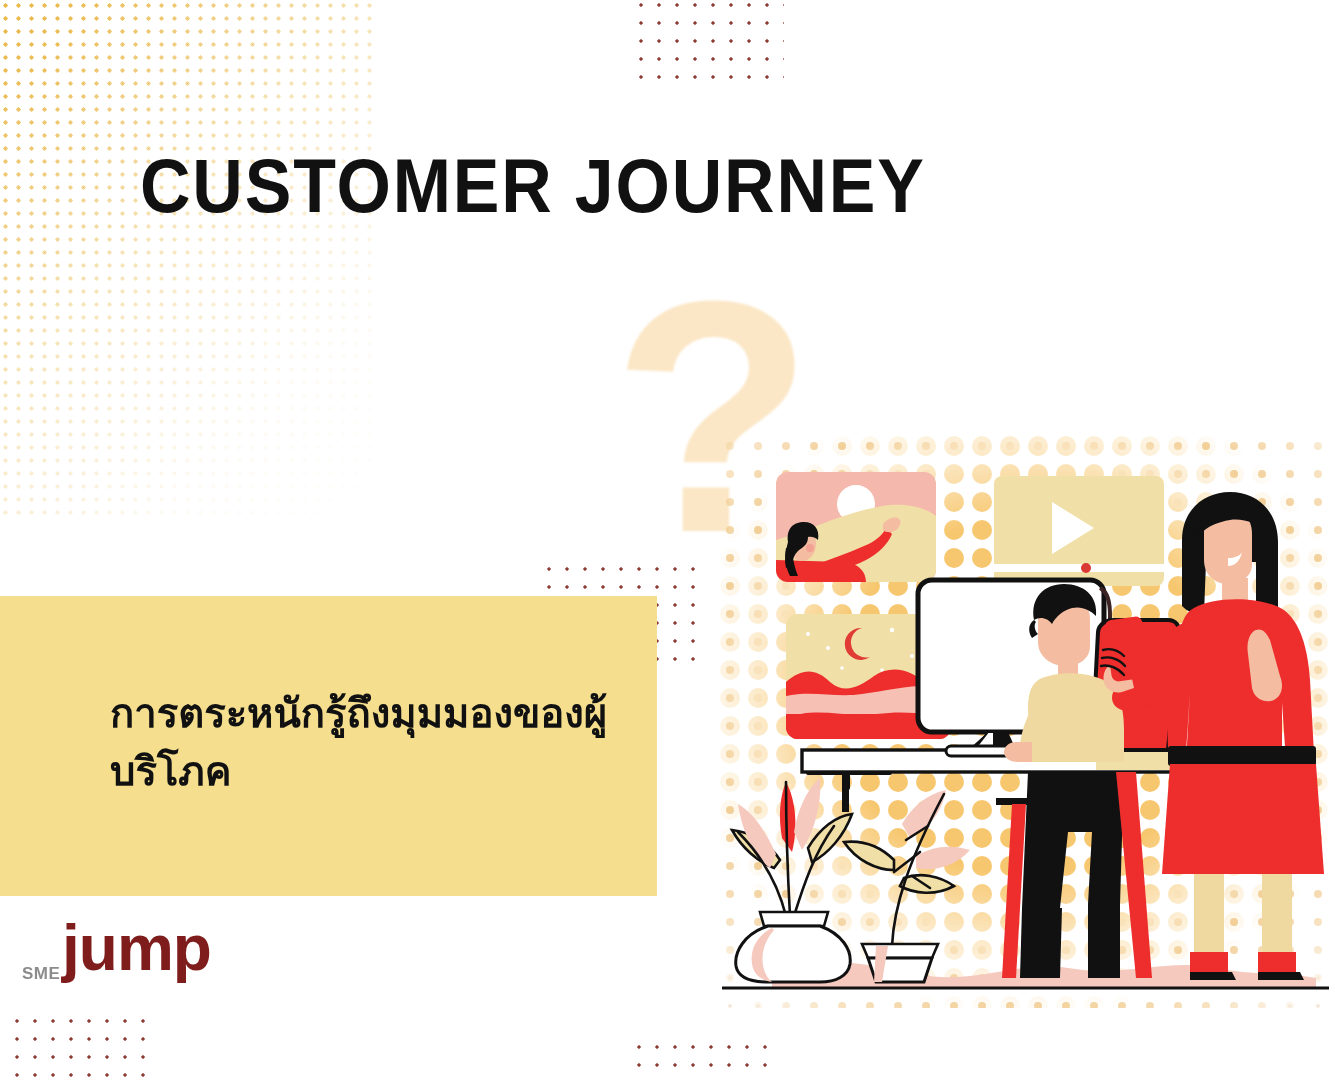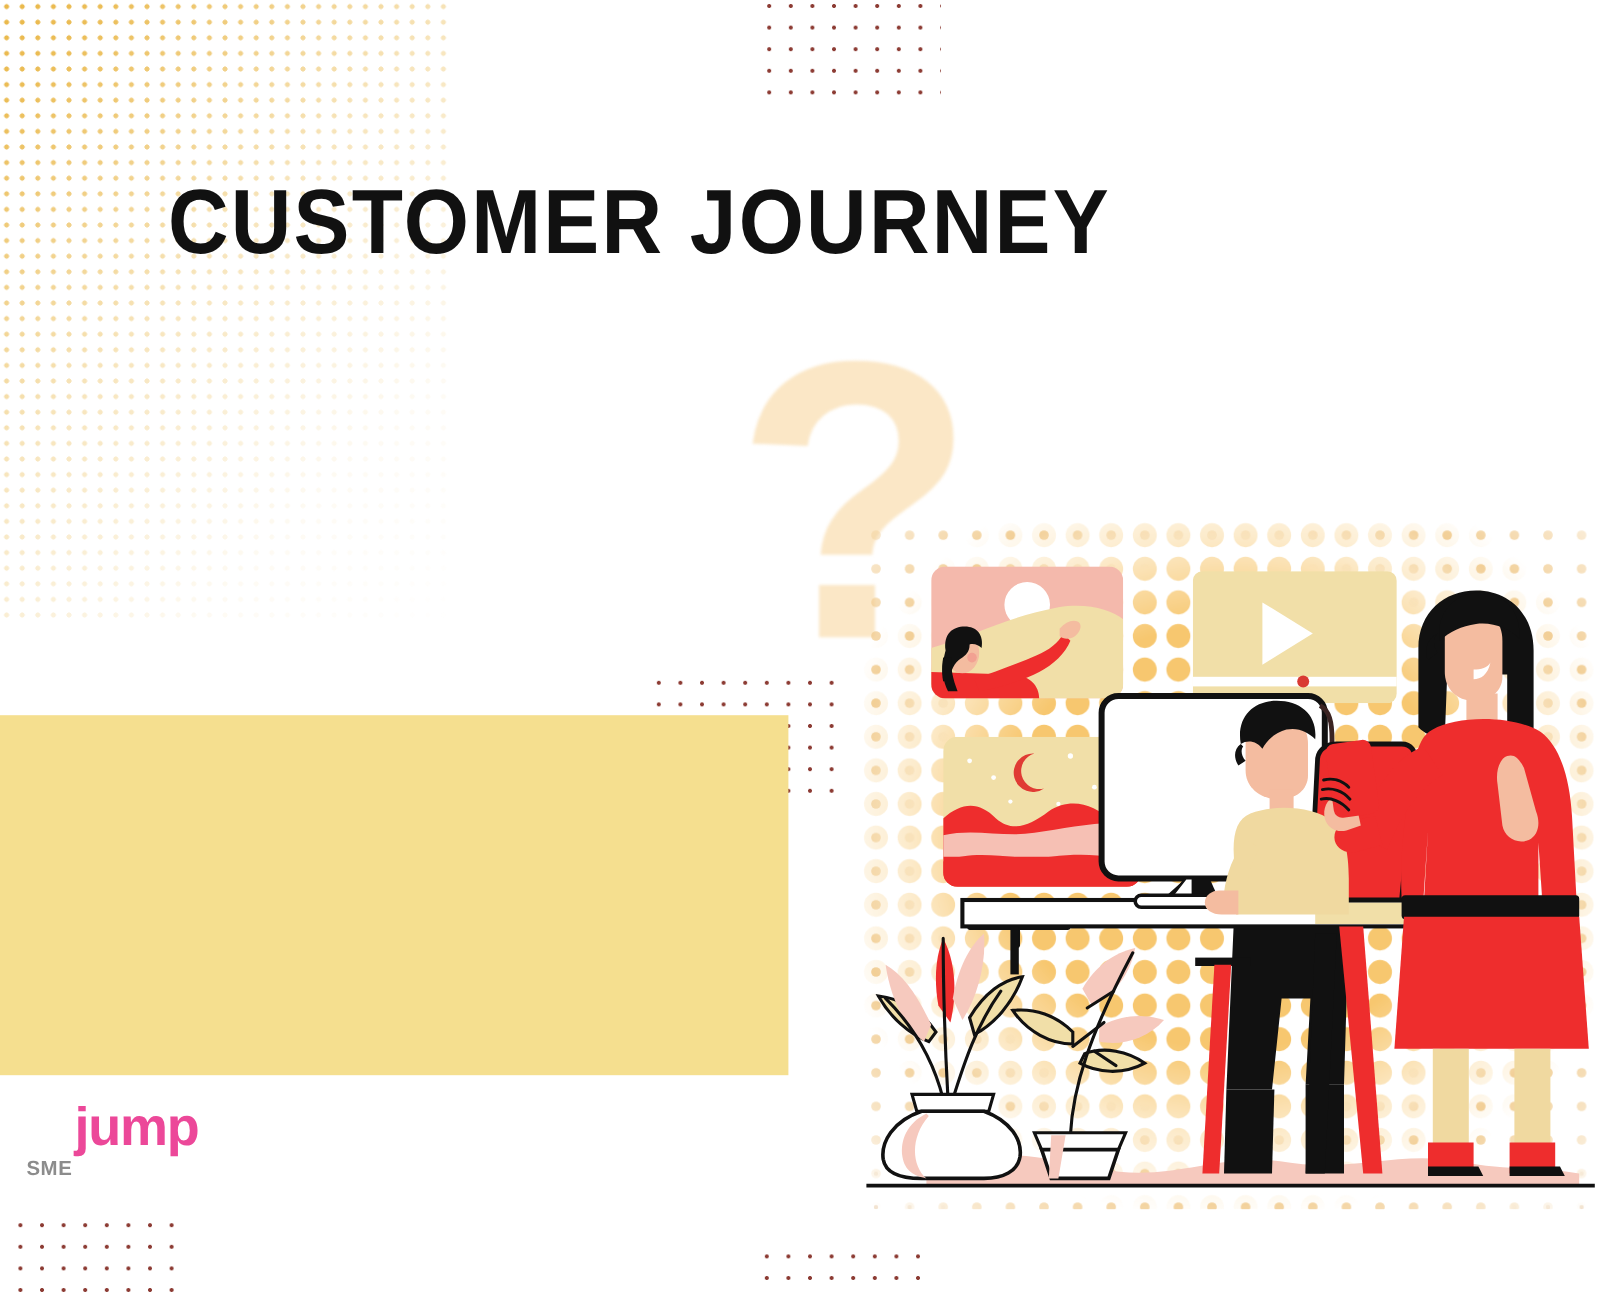--- a/index.html
+++ b/index.html
@@ -120,24 +120,24 @@
     top: 964px;
     font-size: 17px;
     font-weight: 700;
     letter-spacing: 0.5px;
     color: #8C8C8C;
   }
   .logo-jump {
     position: absolute;
     left: 62px;
     top: 916px;
-    font-size: 45px;
+    font-size: 64px;
     line-height: 1;
     font-weight: 700;
-    color: #ec4899;
+    color: #7f1d1d;
     letter-spacing: -1px;
   }
 
   
   .illo {
     position: absolute;
     left: 716px;
     top: 432px;
     width: 619px;
     height: 576px;
@@ -154,20 +154,21 @@
   <div class="dotgrid dg-mid"></div>
   <div class="dotgrid dg-botleft"></div>
   <div class="dotgrid dg-botmid"></div>
 
   <div class="qmark">?</div>
 
   <div class="headline">CUSTOMER JOURNEY</div>
 
 
   <div class="banner"></div>
+  <div class="banner-text">การตระหนักรู้ถึงมุมมองของผู้บริโภค</div>
 
   <div class="logo">
     
   </div>
   <div class="logo-sme">SME</div>
   <div class="logo-jump">jump</div>
 
   <svg class="illo" viewBox="0 0 619 576">
     <defs>
 

